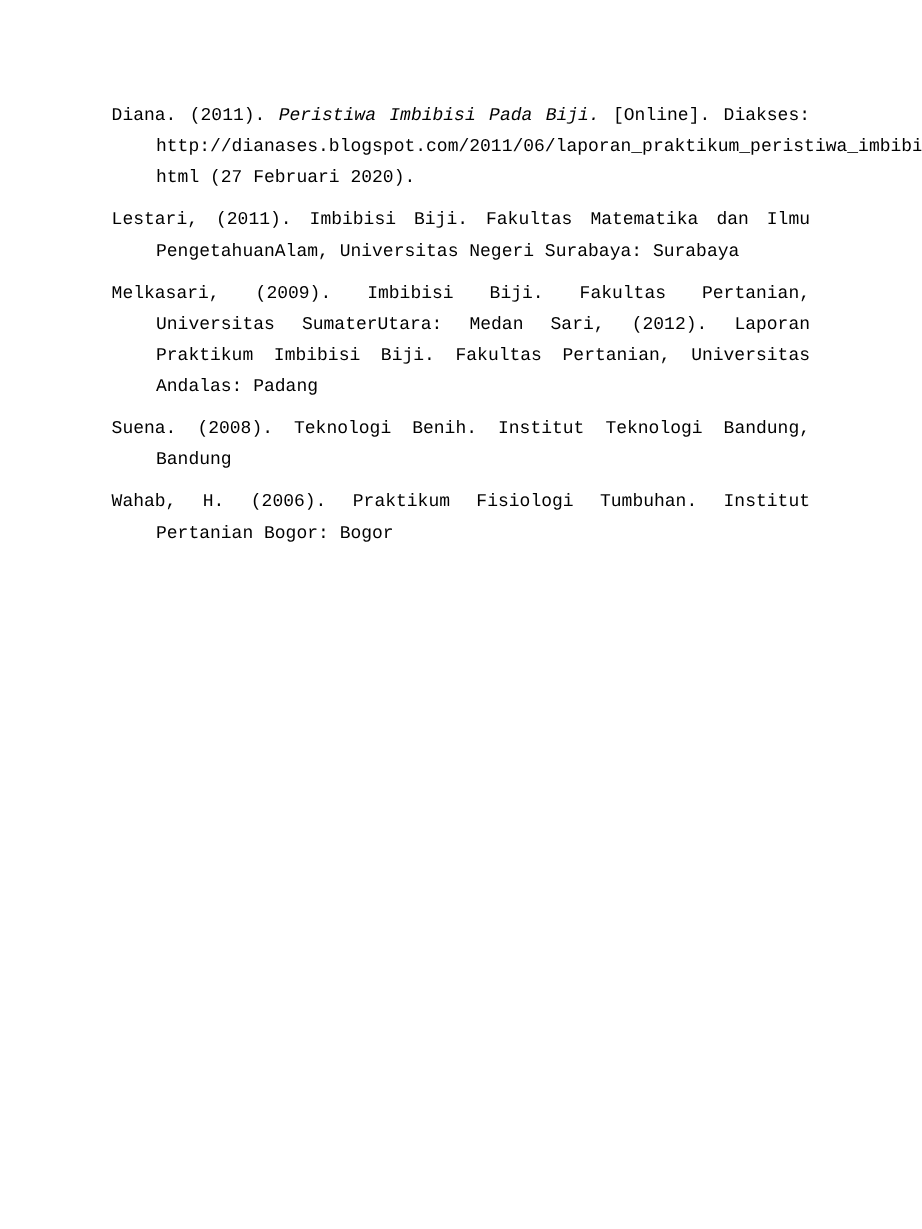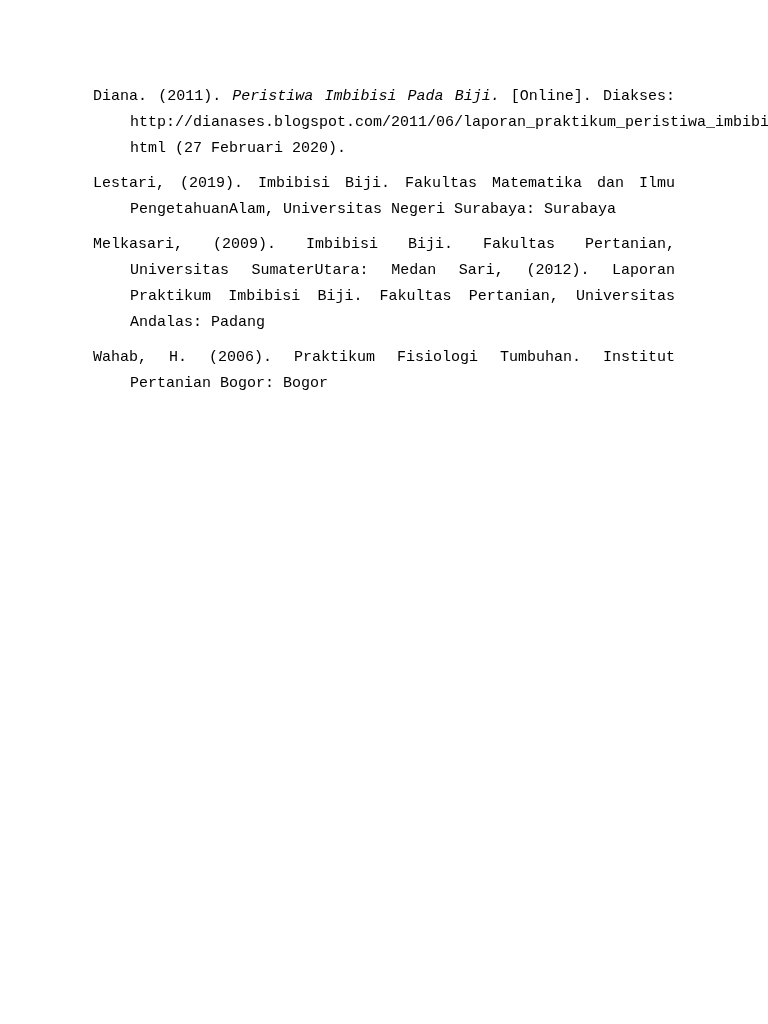--- a/index.html
+++ b/index.html
@@ -32,17 +32,18 @@
   p.reference span.italic {
     font-style: italic;
   }
 </style>
 </head>
 <body>
 
 <div class="page">
   <main class="content" id="references-list">
       <p class="reference"><span>Diana. (2011). </span><span class="italic">Peristiwa Imbibisi Pada Biji.</span><span> [Online]. Diakses: http://dianases.blogspot.com/2011/06/laporan_praktikum_peristiwa_imbibisi. html (27 Februari 2020).</span></p>
-      <p class="reference"><span>Lestari, (2019). Imbibisi Biji. Fakultas Matematika dan Ilmu PengetahuanAlam, Universitas Negeri Surabaya: Surabaya</span></p>
+      <p class="reference"><span>Lestari, (2011). Imbibisi Biji. Fakultas Matematika dan Ilmu PengetahuanAlam, Universitas Negeri Surabaya: Surabaya</span></p>
       <p class="reference"><span>Melkasari, (2009). Imbibisi Biji. Fakultas Pertanian, Universitas SumaterUtara: Medan Sari, (2012). Laporan Praktikum Imbibisi Biji. Fakultas Pertanian, Universitas Andalas: Padang</span></p>
+      <p class="reference"><span>Suena. (2008). Teknologi Benih. Institut Teknologi Bandung, Bandung</span></p>
       <p class="reference"><span>Wahab, H. (2006). Praktikum Fisiologi Tumbuhan. Institut Pertanian Bogor: Bogor</span></p>
     </main>
 </div>
 
 </body></html>

